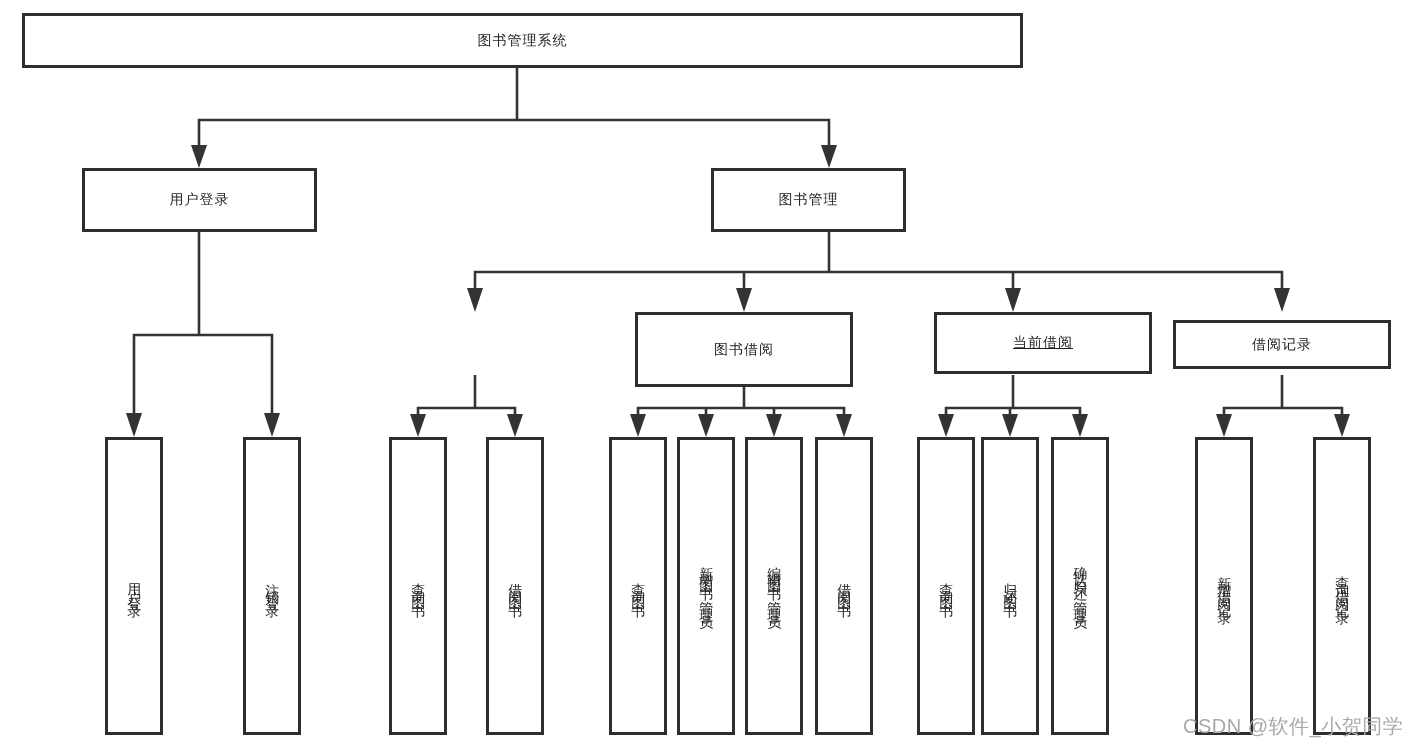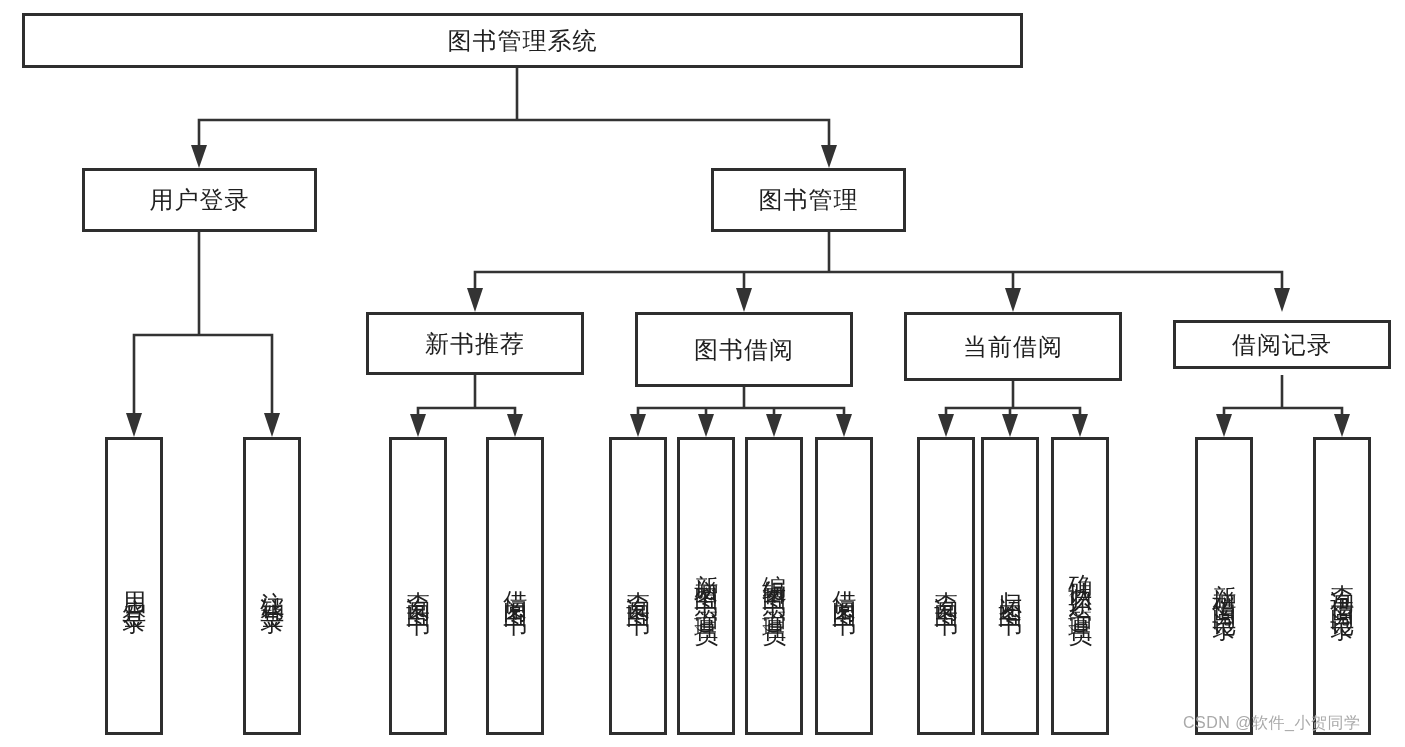--- a/index.html
+++ b/index.html
@@ -10,30 +10,30 @@
   }
   svg.connectors { position:absolute; left:0; top:0; z-index:1; }
   svg.connectors line, svg.connectors polyline {
     stroke:var(--line,#333); stroke-width:2.6; fill:none;
   }
   svg.connectors polygon { fill:var(--line,#333); stroke:none; }
   .box {
     position:absolute; z-index:2; background:#fff;
     border:3px solid var(--border,#2e2e2e); box-sizing:border-box;
     display:flex; align-items:center; justify-content:center;
-    font-size:24px; line-height:1.25; color:var(--text,#1f1f1f);
+    font-size:14px; line-height:1.25; color:var(--text,#1f1f1f);
     letter-spacing:1px; white-space:nowrap;
   }
   .vbox {
     writing-mode:vertical-rl; text-orientation:mixed;
     letter-spacing:7px; white-space:normal; line-height:1.1;
   }
   .watermark {
     position:absolute; z-index:3; left:1183px; top:713px;
-    font-size:16px; color:var(--watermark,#a9a9a9); letter-spacing:0.5px;
+    font-size:20px; color:var(--watermark,#a9a9a9); letter-spacing:0.5px;
     white-space:nowrap;
   }
 </style>
 </head>
 <body>
 
 <div class="canvas">
 
   <svg class="connectors" width="1405" height="747" aria-hidden="true">
 
@@ -95,23 +95,22 @@
       <polygon points="1216,414 1232,414 1224,437"></polygon>
       <polygon points="1334,414 1350,414 1342,437"></polygon>
     </g>
   </svg>
 
   <div class="box" style="left:22px; top:13px; width:1001px; height:55px;">图书管理系统</div>
 
   <div class="box" style="left:82px; top:168px; width:235px; height:64px;">用户登录</div>
   <div class="box" style="left:711px; top:168px; width:195px; height:64px;">图书管理</div>
 
-  <div class="box" style="left:366px; top:312px; width:218px; height:63px;">新书推荐</div>
   <div class="box" style="left:635px; top:312px; width:218px; height:75px;">图书借阅</div>
-  <div class="box" style="left:904px; top:312px; width:218px; height:69px;">当前借阅</div>
+  <div class="box" style="left:934px; top:312px; width:218px; height:62px;text-decoration:underline;">当前借阅</div>
   <div class="box" style="left:1173px; top:320px; width:218px; height:49px;">借阅记录</div>
 
   <div class="box vbox" style="left:105px; top:437px; width:58px; height:298px;">用户登录</div>
   <div class="box vbox" style="left:243px; top:437px; width:58px; height:298px;">注销登录</div>
 
   <div class="box vbox" style="left:389px; top:437px; width:58px; height:298px;">查询图书</div>
   <div class="box vbox" style="left:486px; top:437px; width:58px; height:298px;">借阅图书</div>
 
   <div class="box vbox" style="left:609px; top:437px; width:58px; height:298px;">查询图书</div>
   <div class="box vbox" style="left:677px; top:437px; width:58px; height:298px;">新增图书（管理员）</div>

